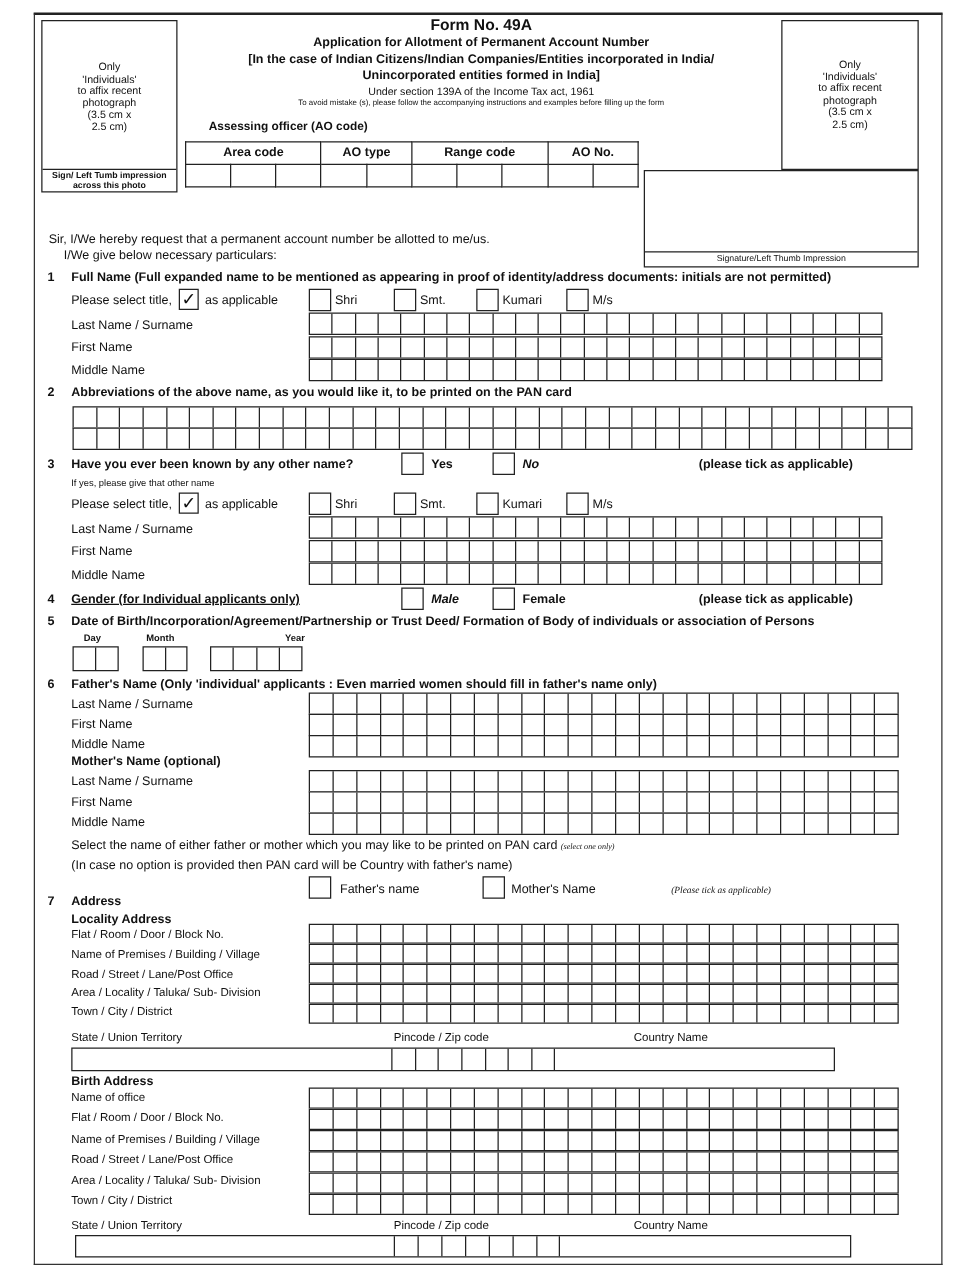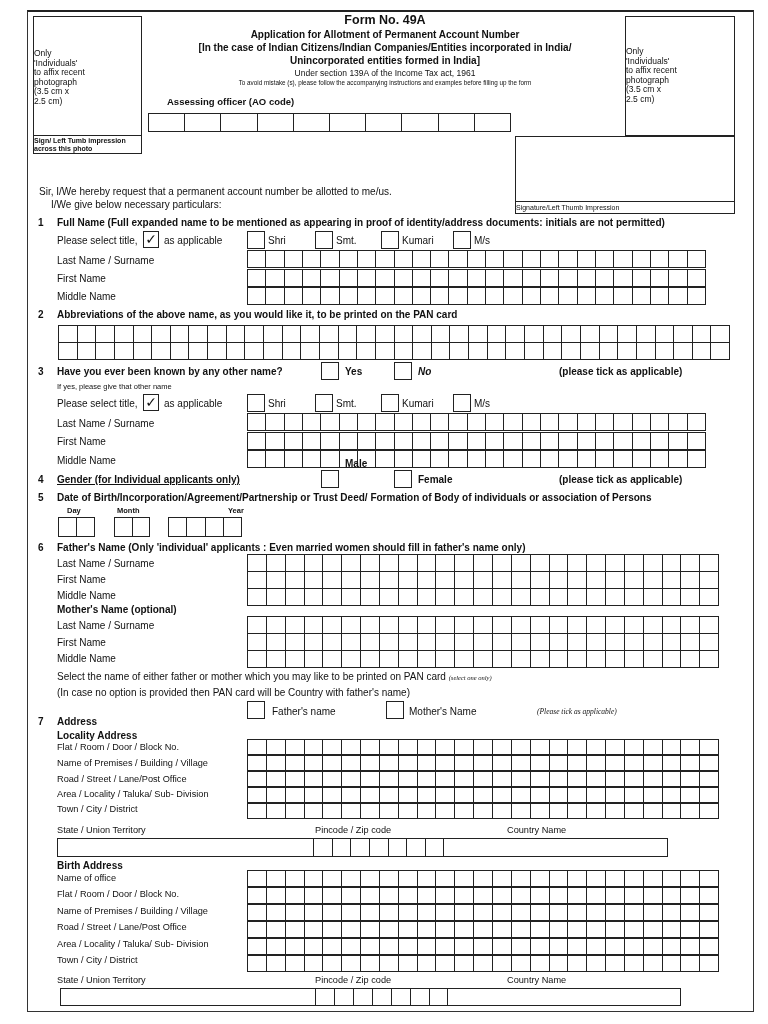--- a/index.html
+++ b/index.html
@@ -1,19 +1,19 @@
 <!DOCTYPE html>
 <html><head>
 <meta charset="utf-8">
 <style>
   html, body { margin:0; padding:0; background:#fff; }
   body { width:768px; height:1024px; position:relative; overflow:hidden;
          font-family:"Liberation Sans", sans-serif; color:#111; }
   .frame { position:absolute; left:27px; top:10px; width:727px; height:1002px; border:1px solid #333; border-top:2px solid #222; box-sizing:border-box; }
-  .photo { position:absolute; border:1.5px solid #222; box-sizing:border-box; text-align:left; font-size:8.5px; line-height:9.5px; }
+  .photo { position:absolute; border:1.5px solid #222; box-sizing:border-box; text-align:center; font-size:8.5px; line-height:9.5px; }
   .photo .txt { position:absolute; left:0; right:0; }
   .t { position:absolute; white-space:nowrap; }
   .b { font-weight:bold; }
   .c { text-align:center; }
   .grid { position:absolute; display:flex; border:1.2px solid #222; box-sizing:border-box; background:#fff; }
   .grid .cell { flex:1; border-right:1px solid #222; box-sizing:border-box; }
   .grid .cell:last-child { border-right:none; }
   .chk { position:absolute; width:18px; height:18px; border:1.2px solid #222; box-sizing:border-box; background:#fff; }
   .tick { position:absolute; width:16px; height:17px; border:1.2px solid #222; box-sizing:border-box; font-size:14px; line-height:15px; text-align:center; }
   .lbl { font-size:10px; }
@@ -59,20 +59,26 @@
 <div class="t c b" style="left:150px;top:29px;width:470px;font-size:10px;">Application for Allotment of Permanent Account Number</div>
 <div class="t c b" style="left:130px;top:42px;width:510px;font-size:10px;">[In the case of Indian Citizens/Indian Companies/Entities incorporated in India/</div>
 <div class="t c b" style="left:150px;top:55px;width:470px;font-size:10px;">Unincorporated entities formed in India]</div>
 <div class="t c" style="left:150px;top:68px;width:470px;font-size:8.5px;">Under section 139A of the Income Tax act, 1961</div>
 <div class="t c" style="left:150px;top:79px;width:470px;font-size:6.3px;">To avoid mistake (s), please follow the accompanying instructions and examples before filling up the form</div>
 
 <div class="t b" style="left:167px;top:96px;font-size:9.5px;">Assessing officer (AO code)</div>
 
 <table class="ao" style="left:148px;top:113px;width:363px;">
   <tbody>
+      <tr>
+    <td colspan="3">Area code</td>
+    <td colspan="2">AO type</td>
+    <td colspan="3">Range code</td>
+    <td colspan="2">AO No.</td>
+  </tr>
   <tr>
     <td style="width:36px"></td>
     <td style="width:36px"></td>
     <td style="width:36px"></td>
     <td style="width:36px"></td>
     <td style="width:36px"></td>
     <td style="width:36px"></td>
     <td style="width:36px"></td>
     <td style="width:36px"></td>
     <td style="width:36px"></td>
@@ -364,21 +370,21 @@
     <div class="cell"></div>
     <div class="cell"></div>
     <div class="cell"></div>
     <div class="cell"></div>
     <div class="cell"></div>
   </div>
 
 <div class="t hdr" style="left:38px;top:474px;">4</div>
 <div class="t hdr" style="left:57px;top:474px;text-decoration:underline;">Gender (for Individual applicants only)</div>
 <div class="chk" style="left:321px;top:470px;"></div>
-<div class="t hdr" style="left:345px;top:458px;">Male</div>
+<div class="t hdr" style="left:345px;top:474px;font-style:italic;">Male</div>
 <div class="chk" style="left:394px;top:470px;"></div>
 <div class="t hdr" style="left:418px;top:474px;">Female</div>
 <div class="t hdr" style="left:559px;top:474px;">(please tick as applicable)</div>
 
 <div class="t hdr" style="left:38px;top:492px;">5</div>
 <div class="t hdr" style="left:57px;top:492px;">Date of Birth/Incorporation/Agreement/Partnership or Trust Deed/ Formation of Body of individuals or association of Persons</div>
 <div class="t b" style="left:67px;top:506px;font-size:7.5px;">Day</div>
 <div class="t b" style="left:117px;top:506px;font-size:7.5px;">Month</div>
 <div class="t b" style="left:193px;top:506px;font-size:7.5px;margin-left:35px;">Year</div>
 <div class="grid" style="left:58px;top:517px;width:37px;height:20px;">

